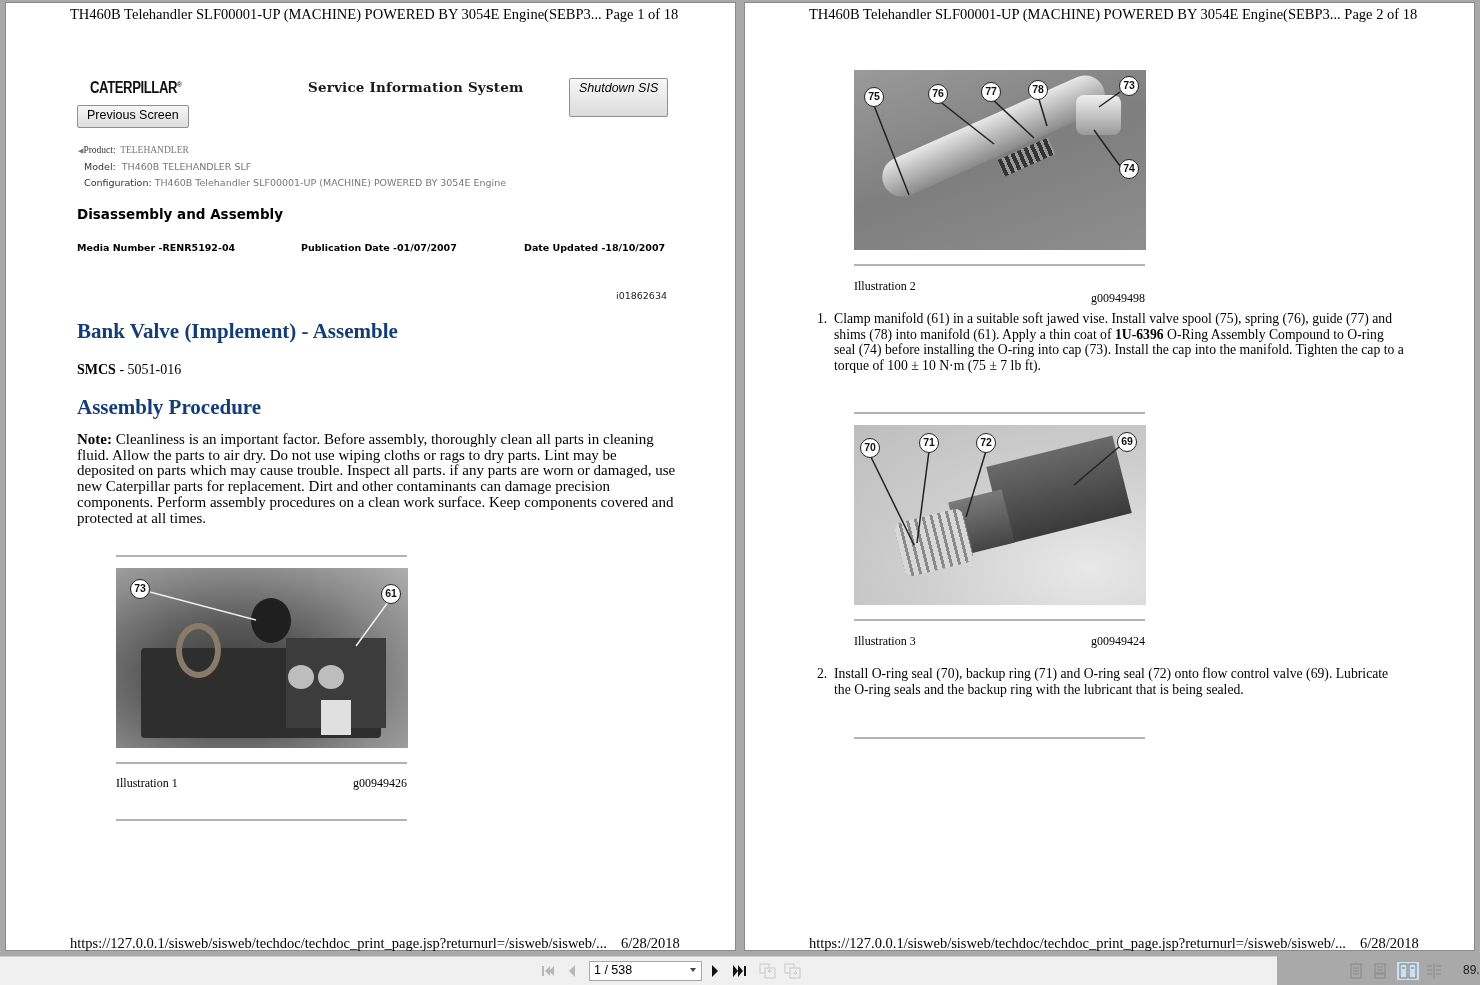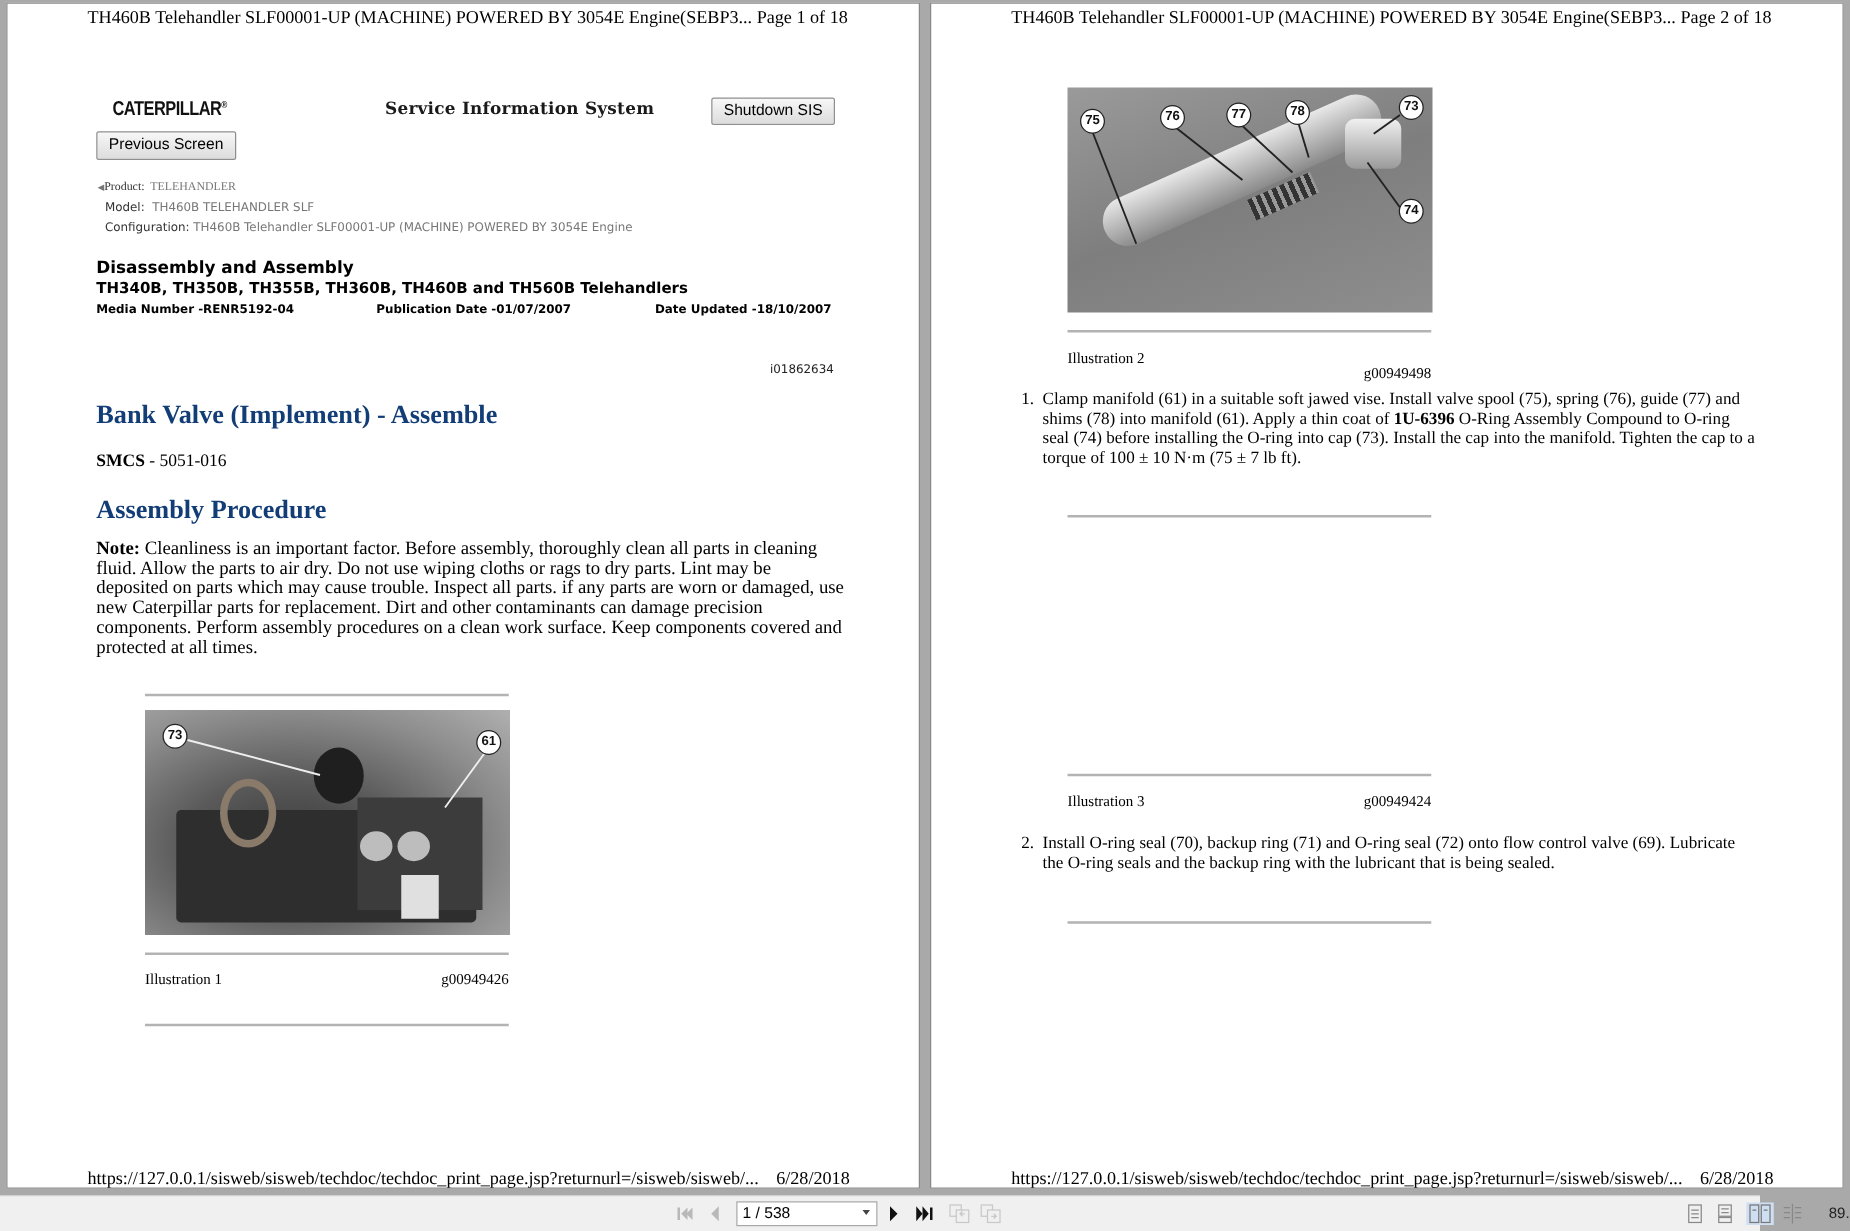--- a/index.html
+++ b/index.html
@@ -26,21 +26,21 @@
   .logo sup { font-size: 8px; }
   .sis-title {
     position: absolute; left: 302px; top: 76px; font-family: "DejaVu Serif", serif; font-weight: bold;
     font-size: 13.5px; letter-spacing: 0.2px; color: #1a1a1a;
   }
   .btn {
     position: absolute; font-family: "Liberation Sans", sans-serif; font-size: 12.5px;
     background: linear-gradient(#f7f7f7, #dcdcdc); border: 1px solid #8f8f8f; border-radius: 2px;
     padding: 2px 9px; color: #000; cursor: pointer; white-space: nowrap;
   }
-  #shutdown-btn { left: 563px; top: 75px; height: 22px; }
+  #shutdown-btn { left: 563px; top: 75px; height: 39px; font-style: italic; }
   #prev-btn { left: 71px; top: 102px; height: 23px; }
 
   .meta { position: absolute; left: 72px; font-family: "DejaVu Sans", sans-serif; font-size: 9.5px; color: #333; }
   .meta .v { color: #777; }
   .meta .tri { font-size: 7px; color: #777; }
   #m-product { top: 142px; font-family: Liberation Serif, serif; }
   #m-model { top: 158px; left: 78px; }
   #m-config { top: 174px; left: 78px; }
 
   .doc-title { position: absolute; left: 71px; top: 203px; font-family: "DejaVu Sans", sans-serif; font-weight: bold; font-size: 13.5px; }
@@ -61,21 +61,21 @@
     position: absolute; width: 20px; height: 20px; border-radius: 50%;
     background: #fff; border: 1.5px solid #222; font-family: "Liberation Sans", sans-serif;
     font-size: 10.5px; font-weight: bold; text-align: center; line-height: 17px; color: #111;
   }
   svg.leaders { position: absolute; left: 0; top: 0; }
 
   .step { position: absolute; left: 89px; width: 570px; font-size: 13.7px; line-height: 15.7px; }
   .step .num { position: absolute; left: -17px; }
 
   
-  .toolbar { position: absolute; left: 0; top: 956px; width: 1408px; height: 29px; background: #f0f0f0; border-top: 1px solid #d0d0d0; }
+  .toolbar { position: absolute; left: 0; top: 956px; width: 1277px; height: 29px; background: #f0f0f0; border-top: 1px solid #d0d0d0; }
   .tb-icon { position: absolute; top: 6px; height: 16px; display: flex; align-items: center; justify-content: center; cursor: pointer; }
   .pg-select {
     position: absolute; left: 589px; top: 4px; width: 113px; height: 20px; background: #fff; border: 1px solid #a8a8a8;
     font-family: "Liberation Sans", sans-serif; font-size: 12.5px; padding: 1px 4px; cursor: pointer;
   }
   .pg-select .caret { position: absolute; right: 5px; top: 6px; width: 0; height: 0; border-left: 3px solid transparent; border-right: 3px solid transparent; border-top: 4px solid #444; }
   .zoom-txt { position: absolute; left: 1463px; top: 6px; font-family: "Liberation Sans", sans-serif; font-size: 12px; color: #222; }
   .view-active { background: #cfdff2; }
 </style>
 </head>
@@ -93,21 +93,20 @@
     <span class="tri">◀</span><span>Product:</span>&nbsp; <span class="v">TELEHANDLER</span>
   </div>
   <div class="meta" id="m-model">
     <span>Model:</span>&nbsp; <span class="v">TH460B TELEHANDLER SLF</span>
   </div>
   <div class="meta" id="m-config">
     <span>Configuration:</span> <span class="v">TH460B Telehandler SLF00001-UP (MACHINE) POWERED BY 3054E Engine</span>
   </div>
 
   <div class="doc-title">Disassembly and Assembly</div>
-  <div class="doc-sub">TH340B, TH350B, TH355B, TH360B, TH460B and TH560B Telehandlers</div>
   <div class="doc-media" style="left:71px;">Media Number -RENR5192-04</div>
   <div class="doc-media" style="left:295px;">Publication Date -01/07/2007</div>
   <div class="doc-media" style="left:518px;">Date Updated -18/10/2007</div>
   <div class="iid">i01862634</div>
 
   <div class="h1">Bank Valve (Implement) - Assemble</div>
   <div class="smcs"><b>SMCS</b><span> - 5051-016</span></div>
   <div class="h2">Assembly Procedure</div>
   <div class="note"><b>Note:</b><span> Cleanliness is an important factor. Before assembly, thoroughly clean all parts in cleaning fluid. Allow the parts to air dry. Do not use wiping cloths or rags to dry parts. Lint may be deposited on parts which may cause trouble. Inspect all parts. if any parts are worn or damaged, use new Caterpillar parts for replacement. Dirt and other contaminants can damage precision components. Perform assembly procedures on a clean work surface. Keep components covered and protected at all times.</span></div>
 
@@ -159,20 +158,35 @@
   </div>
   <div class="rule" style="left:109px; top:261px; width:291px;"></div>
   <div class="cap" style="left:109px; top:276px;">Illustration 2</div>
   <div class="cap" style="left:346px; top:276px;margin-top:12px;">g00949498</div>
 
   <div class="step" style="top:308px;">
     <span class="num">1.</span><span>Clamp manifold (61) in a suitable soft jawed vise. Install valve spool (75), spring (76), guide (77) and shims (78) into manifold (61). Apply a thin coat of </span><b>1U-6396</b><span> O-Ring Assembly Compound to O-ring seal (74) before installing the O-ring into cap (73). Install the cap into the manifold. Tighten the cap to a torque of 100 ± 10 N·m (75 ± 7 lb ft).</span>
   </div>
 
   <div class="rule" style="left:109px; top:409px; width:291px;"></div>
+  <div class="illus" style="left:109px; top:422px; width:292px; height:180px; background: radial-gradient(ellipse at 80% 80%, #e8e8e8 0%, #cfcfcf 50%, #bdbdbd 100%);">
+    <div style="position:absolute; left:140px; top:25px; width:130px; height:80px; background:linear-gradient(#6a6a6a,#3a3a3a); transform: rotate(-14deg);"></div>
+    <div style="position:absolute; left:100px; top:70px; width:55px; height:55px; background:linear-gradient(#7a7a7a,#444); transform: rotate(-14deg);"></div>
+    <div style="position:absolute; left:45px; top:90px; width:70px; height:55px; background:repeating-linear-gradient(90deg,#d8d8d8 0 5px,#8a8a8a 5px 8px); border-radius:8px; transform: rotate(-14deg);"></div>
+    <svg class="leaders" width="292" height="180">
+      <line x1="16" y1="30" x2="60" y2="120" stroke="#222" stroke-width="1.5"></line>
+      <line x1="75" y1="26" x2="63" y2="118" stroke="#222" stroke-width="1.5"></line>
+      <line x1="132" y1="26" x2="112" y2="92" stroke="#222" stroke-width="1.5"></line>
+      <line x1="265" y1="22" x2="220" y2="60" stroke="#222" stroke-width="1.5"></line>
+    </svg>
+    <div class="callout" style="left:6px; top:13px;">70</div>
+    <div class="callout" style="left:65px; top:8px;">71</div>
+    <div class="callout" style="left:122px; top:8px;">72</div>
+    <div class="callout" style="left:263px; top:7px;">69</div>
+  </div>
   <div class="rule" style="left:109px; top:616px; width:291px;"></div>
   <div class="cap" style="left:109px; top:631px;">Illustration 3</div>
   <div class="cap" style="left:346px; top:631px;">g00949424</div>
 
   <div class="step" style="top:663px;">
     <span class="num">2.</span><span>Install O-ring seal (70), backup ring (71) and O-ring seal (72) onto flow control valve (69). Lubricate the O-ring seals and the backup ring with the lubricant that is being sealed.</span>
   </div>
   <div class="rule" style="left:109px; top:734px; width:291px;"></div>
 
   <div class="ftr" style="left:64px;"><span>https://127.0.0.1/sisweb/sisweb/techdoc/techdoc_print_page.jsp?returnurl=/sisweb/sisweb/...</span><span class="date">6/28/2018</span></div>

